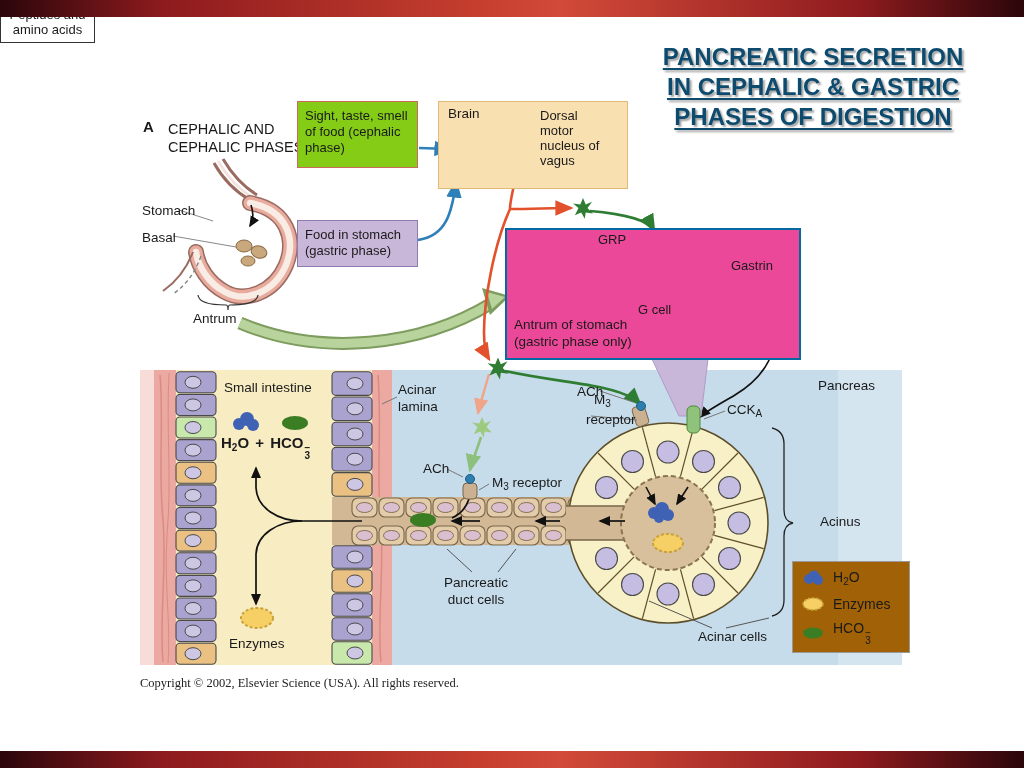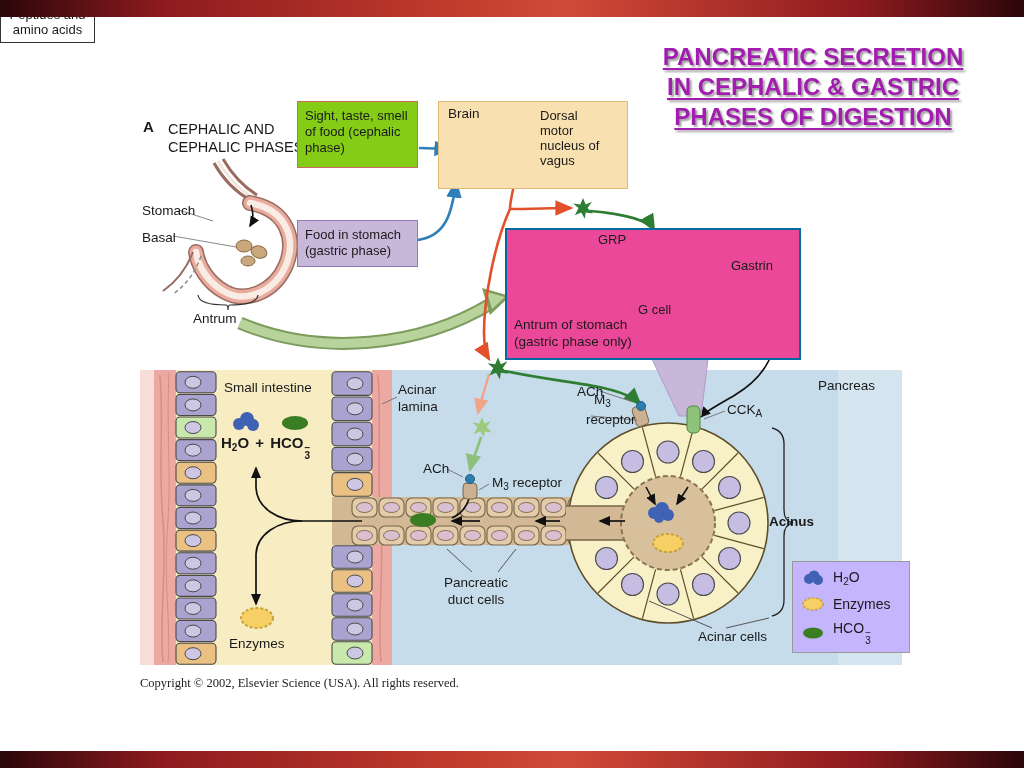--- a/index.html
+++ b/index.html
@@ -3,39 +3,39 @@
 <meta charset="utf-8">
 <style>
   html,body{margin:0;padding:0;}
   body{width:1024px;height:768px;overflow:hidden;background:#fff;
        font-family:"Liberation Sans","DejaVu Sans",sans-serif;color:#1a1a1a;}
   #slide{position:relative;width:1024px;height:768px;background:#fff;}
   .bar{position:absolute;left:0;width:1024px;height:17px;
        background:linear-gradient(90deg,#2b060a,#8e1b1e 16%,#c8402f 48%,#d24a38 55%,#8e1b1e 84%,#2b060a);}
   #bar-top{top:0;} #bar-bottom{top:751px;}
   #title{position:absolute;left:648px;top:42px;width:330px;text-align:center;
-         font-weight:bold;font-size:24px;line-height:30px;color:#a21caf;
+         font-weight:bold;font-size:24px;line-height:30px;color:#0c4a6e;
          text-shadow:2px 2px 2px rgba(110,110,110,.65);}
   #title span{display:block;text-decoration:underline;text-underline-offset:3px;}
   .lbl{position:absolute;font-size:13.5px;line-height:16px;white-space:nowrap;}
   .boxed{position:absolute;box-sizing:border-box;padding:6px 7px;font-size:13px;line-height:16px;}
   #box-cephalic{left:297px;top:101px;width:121px;height:67px;background:#84cc16;border:1.5px solid #cc6a5e;}
   #box-gastric{left:297px;top:220px;width:121px;height:47px;background:#c9b7da;border:1.5px solid #8f7bb0;}
   #box-brain{left:438px;top:101px;width:190px;height:88px;background:#f9e0b0;border:1px solid #e0bb78;}
   #box-antrum{left:505px;top:228px;width:296px;height:132px;background:#ec4899;border:2px solid #0369a1;}
   #box-peptides{left:511px;top:252px;width:93px;height:41px;background:#fff;border:1.5px solid #333;
                 display:flex;align-items:center;justify-content:center;text-align:center;
                 font-size:13px;line-height:15px;}
   #panel-letter{left:143px;top:119px;font-weight:bold;font-size:15px;}
   #panel-title{left:168px;top:120px;font-size:14.5px;line-height:18px;}
   .stack{display:inline-flex;flex-direction:column;align-items:flex-start;
          font-size:10px;line-height:8px;vertical-align:-3px;margin-left:1px;}
   sub.inl{font-size:10px;vertical-align:-3px;}
   #formula{position:absolute;left:221px;top:434px;font-size:15px;font-weight:bold;}
-  #legend{position:absolute;left:792px;top:561px;width:118px;height:92px;background:#c4b5fd;
+  #legend{position:absolute;left:792px;top:561px;width:118px;height:92px;background:#a16207;
           border:1.5px solid #999;box-sizing:border-box;padding:7px 8px;display:flex;
           flex-direction:column;justify-content:space-between;}
   .leg-row{display:flex;align-items:center;gap:8px;font-size:14px;}
   #copyright{position:absolute;left:140px;top:676px;font-family:"Liberation Serif","DejaVu Serif",serif;
              font-size:12.5px;color:#222;}
   .ctr{text-align:center;}
 </style>
 </head>
 <body>
 
@@ -387,21 +387,21 @@
   <div class="lbl" style="left:492px;top:475px;">
     <span>M</span><sub class="inl">3</sub>
     <span> </span><span>receptor</span>
   </div>
 
   <div class="lbl" style="left:727px;top:402px;">
     <span>CCK</span><sub class="inl">A</sub>
   </div>
 
   <div class="lbl" style="left:810px;top:378px;margin-left:8px;">Pancreas</div>
-  <div class="lbl" style="left:769px;top:514px;font-weight:bold;">Acinus</div>
+  <div class="lbl" style="left:820px;top:514px;">Acinus</div>
   <div class="lbl" style="left:698px;top:629px;">Acinar cells</div>
   <div class="lbl ctr" style="left:430px;top:574px;width:92px;line-height:17px;">
     <div>Pancreatic</div>
     <div>duct cells</div>
   </div>
 
   <div id="legend">
     <div class="leg-row">
       <svg width="24" height="16">
         <circle cx="8" cy="9" r="5" fill="#3f62b5"></circle>

